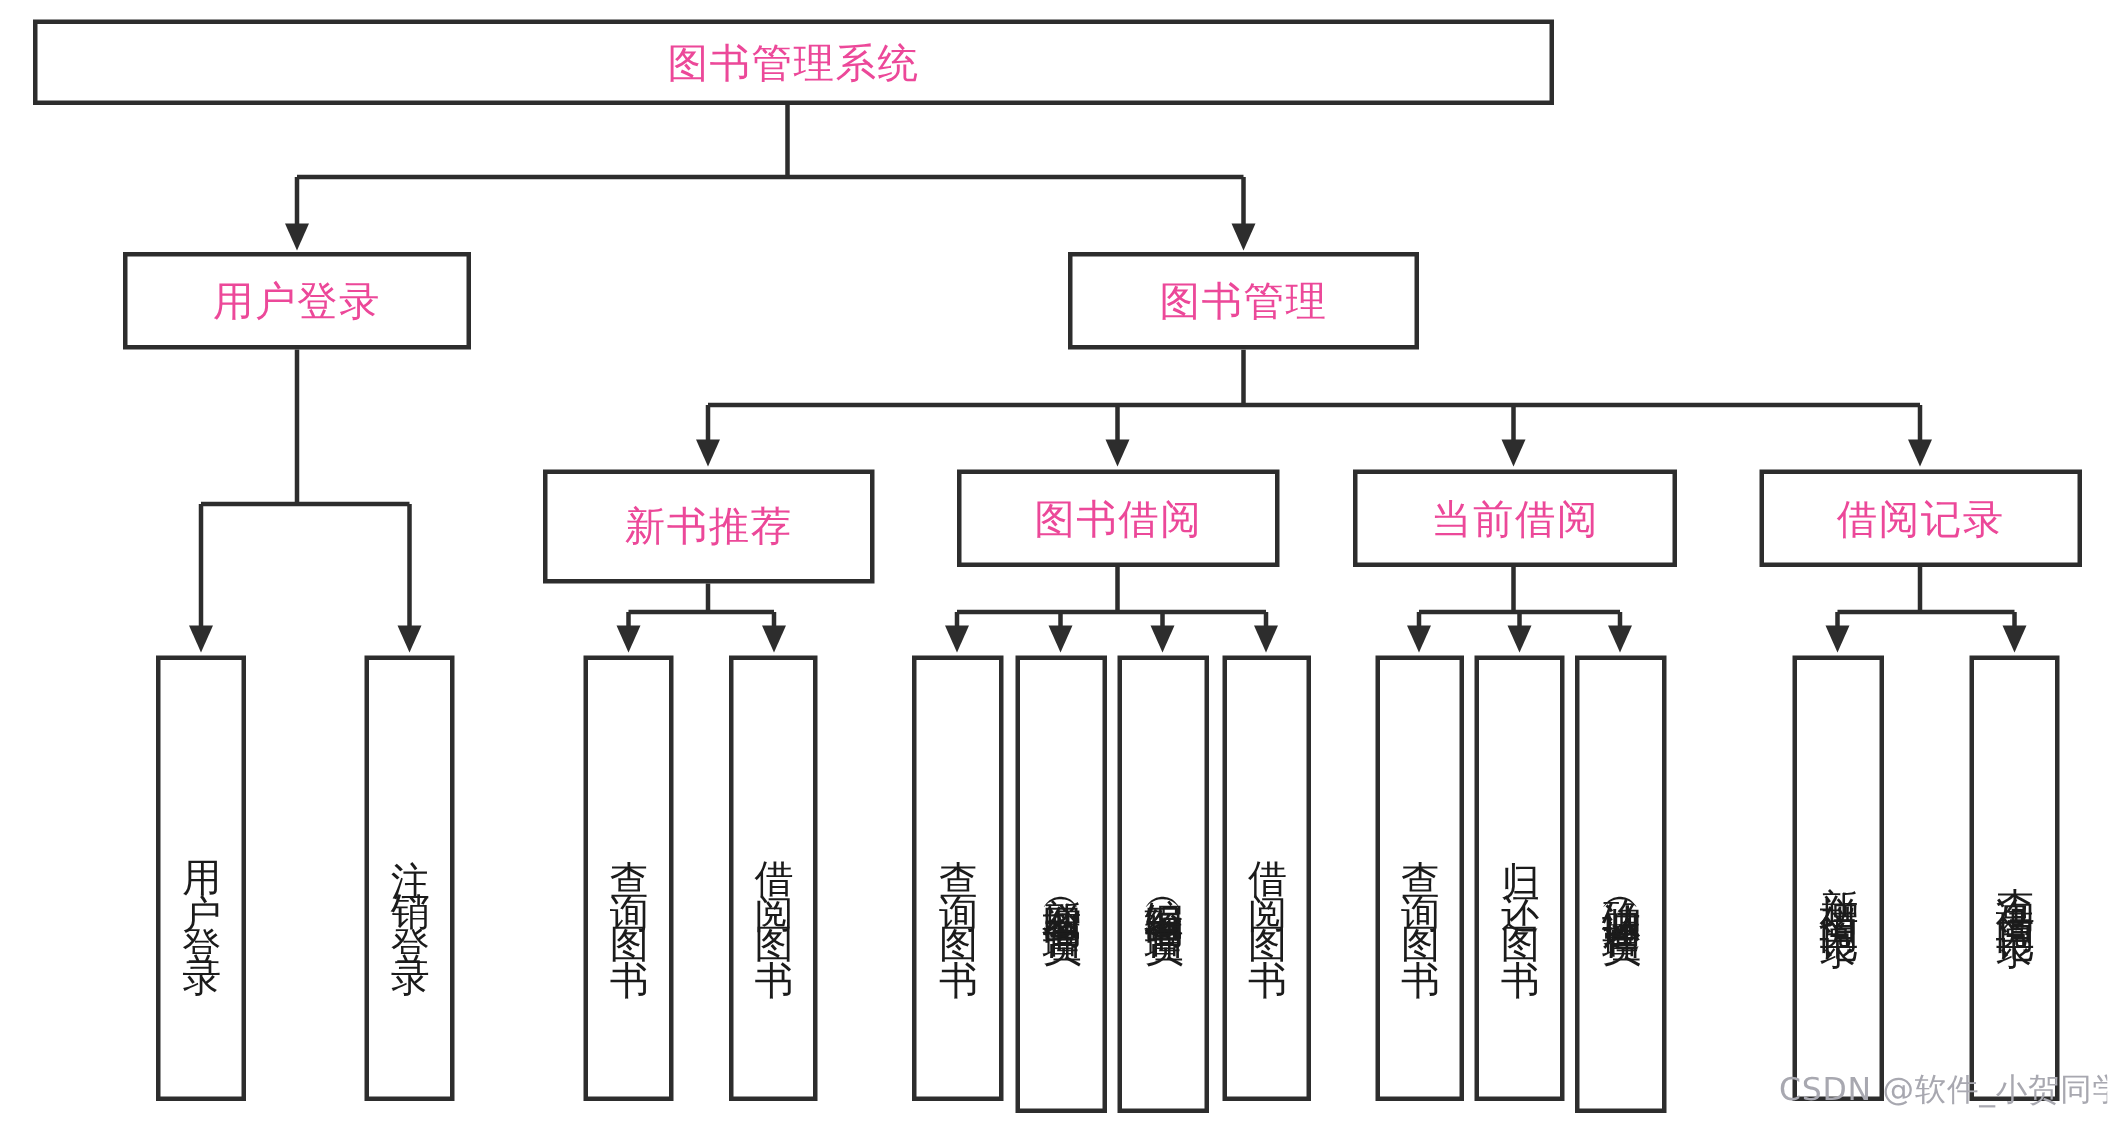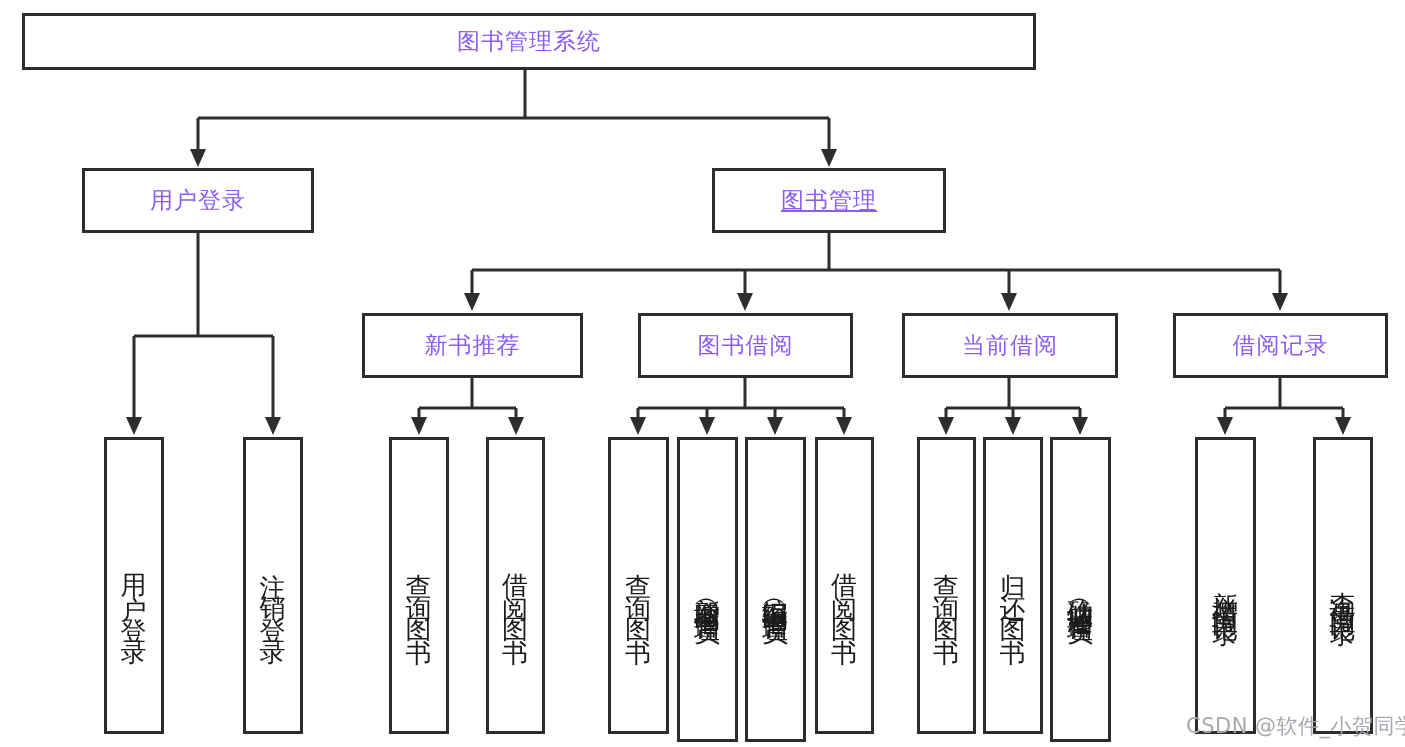--- a/index.html
+++ b/index.html
@@ -23,22 +23,22 @@
     height: 747px;
   }
   .hnode {
     position: absolute;
     box-sizing: border-box;
     border: 3px solid #2d2d2d;
     background: #ffffff;
     display: flex;
     align-items: center;
     justify-content: center;
-    color: #8b5cf6;
-    font-size: 23px;
+    color: #ec4899;
+    font-size: 27px;
     letter-spacing: 1px;
     white-space: nowrap;
     z-index: 2;
   }
   .vnode {
     position: absolute;
     box-sizing: border-box;
     border: 3px solid #2d2d2d;
     background: #ffffff;
     display: flex;
@@ -123,25 +123,25 @@
     </g>
   </svg>
 
   <div class="hnode" style="left:22px; top:13px; width:1014px; height:57px;">
     <span>图书管理系统</span>
   </div>
 
   <div class="hnode" style="left:82px; top:168px; width:232px; height:65px;">
     <span>用户登录</span>
   </div>
-  <div class="hnode" style="left:712px; top:168px; width:234px; height:65px;text-decoration:underline;">
+  <div class="hnode" style="left:712px; top:168px; width:234px; height:65px;">
     <span>图书管理</span>
   </div>
 
-  <div class="hnode" style="left:362px; top:313px; width:221px; height:65px;">
+  <div class="hnode" style="left:362px; top:313px; width:221px; height:76px;">
     <span>新书推荐</span>
   </div>
   <div class="hnode" style="left:638px; top:313px; width:215px; height:65px;align-items:center;">
     <span>图书借阅</span>
   </div>
   <div class="hnode" style="left:902px; top:313px; width:216px; height:65px;">
     <span>当前借阅</span>
   </div>
   <div class="hnode" style="left:1173px; top:313px; width:215px; height:65px;">
     <span>借阅记录</span>

